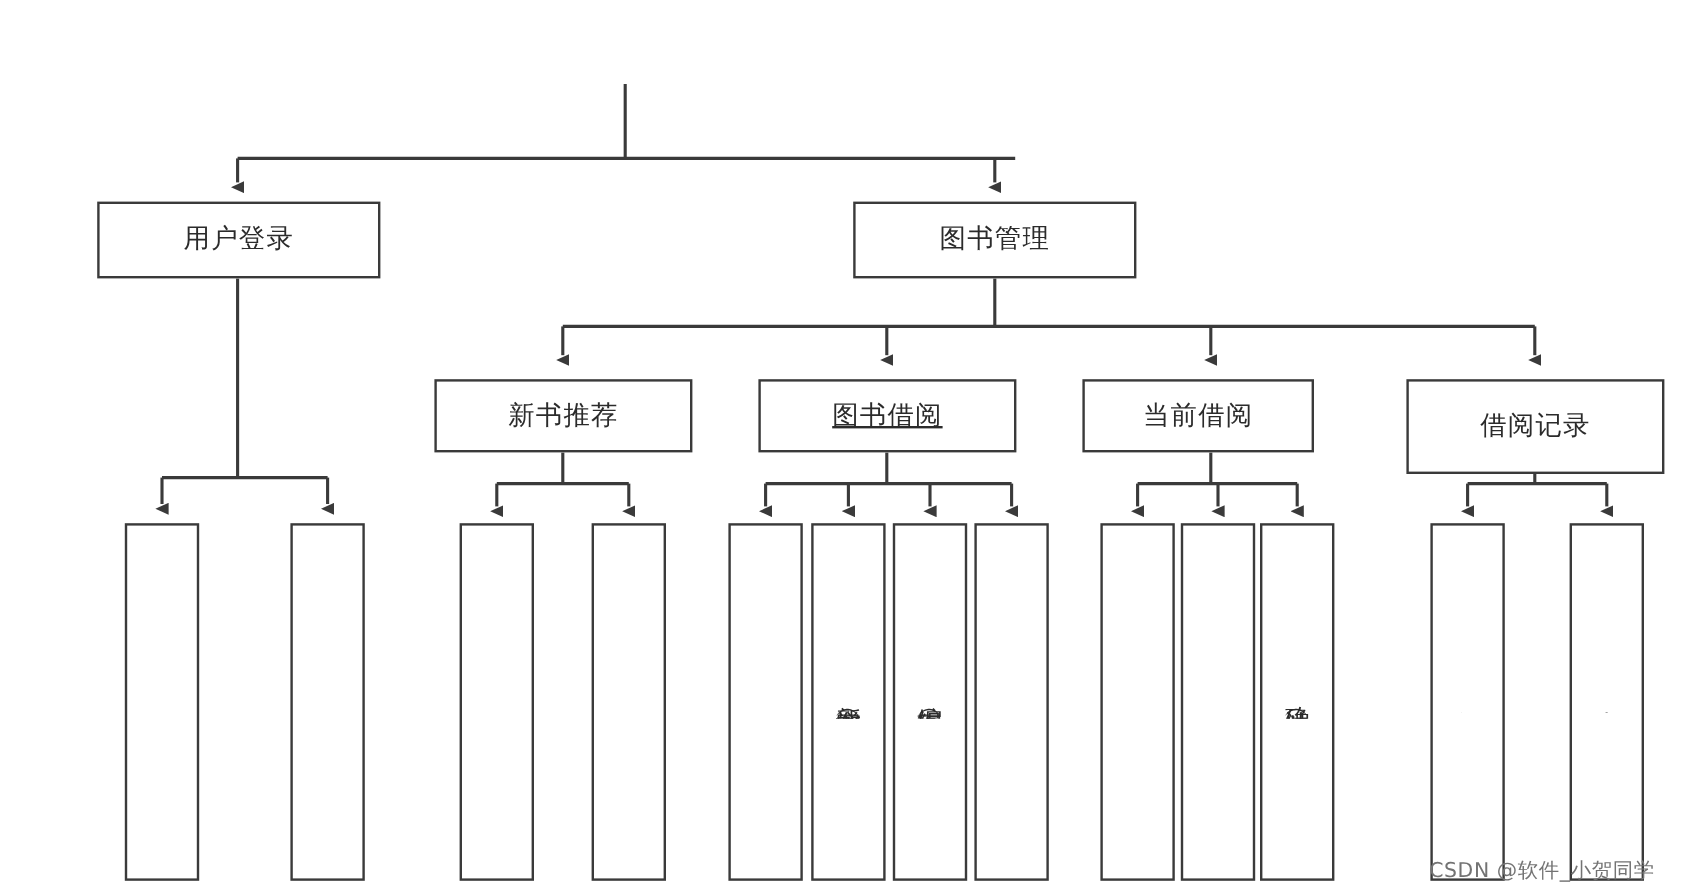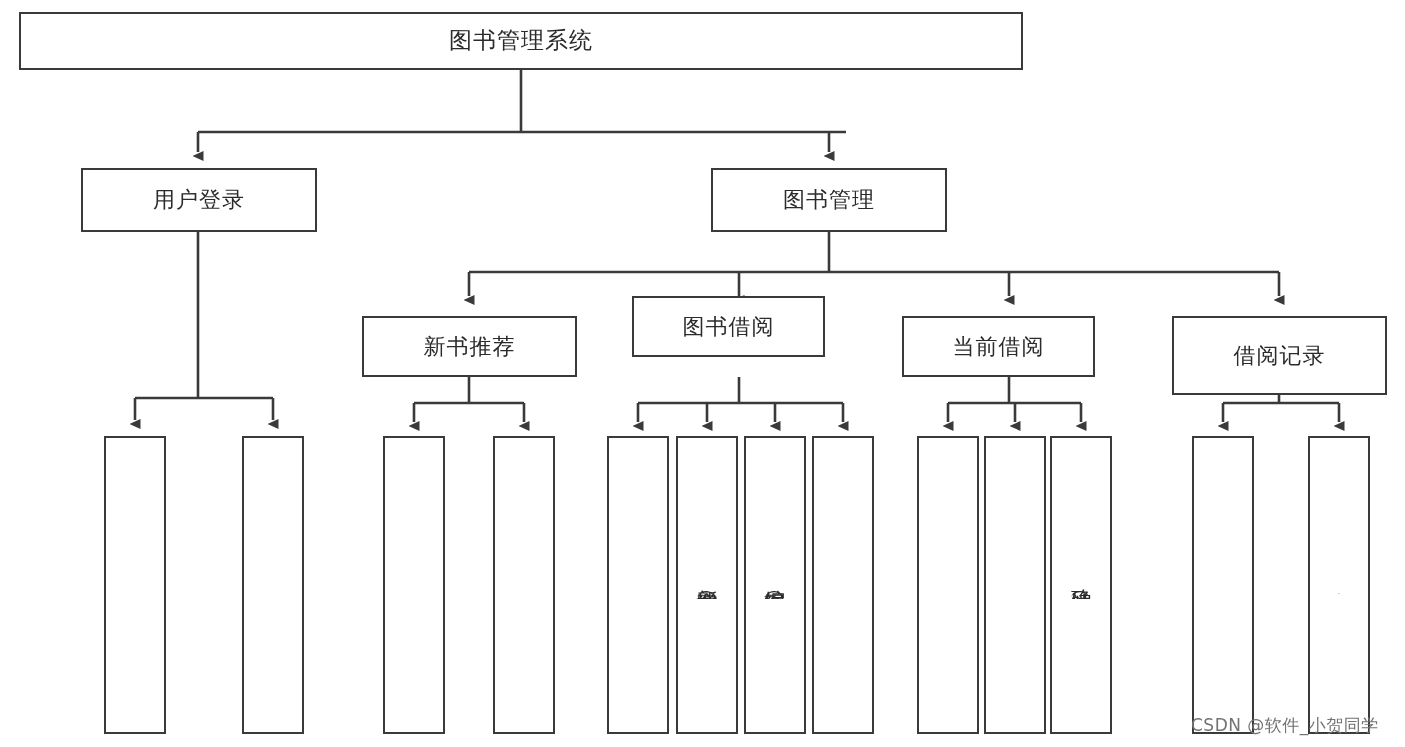--- a/index.html
+++ b/index.html
@@ -124,35 +124,32 @@
       <path d="M1015,403 L1015,422" marker-end="url(#arrow)"></path>
       <path d="M1081,403 L1081,422" marker-end="url(#arrow)"></path>
 
       <path d="M1279,377 L1279,403"></path>
       <path d="M1223,403 L1339,403"></path>
       <path d="M1223,403 L1223,422" marker-end="url(#arrow)"></path>
       <path d="M1339,403 L1339,422" marker-end="url(#arrow)"></path>
     </g>
   </svg>
 
-  <div class="node horiz root" style="left:19px; top:12px; width:1004px; height:58px;">
-    <span class="label">图书管理系统</span>
-  </div>
 
   <div class="node horiz" style="left:81px; top:168px; width:236px; height:64px;">
     <span class="label">用户登录</span>
   </div>
   <div class="node horiz" style="left:711px; top:168px; width:236px; height:64px;">
     <span class="label">图书管理</span>
   </div>
 
   <div class="node horiz" style="left:362px; top:316px; width:215px; height:61px;">
     <span class="label">新书推荐</span>
   </div>
-  <div class="node horiz" style="left:632px; top:296px; width:193px; height:61px;">
+  <div class="node horiz" style="left:632px; top:316px; width:215px; height:61px;text-decoration:underline;">
     <span class="label">图书借阅</span>
   </div>
   <div class="node horiz" style="left:902px; top:316px; width:193px; height:61px;">
     <span class="label">当前借阅</span>
   </div>
   <div class="node horiz" style="left:1172px; top:316px; width:215px; height:79px;">
     <span class="label">借阅记录</span>
   </div>
 
   <div class="node vert" style="left:104px; top:436px; width:62px; height:298px;">

